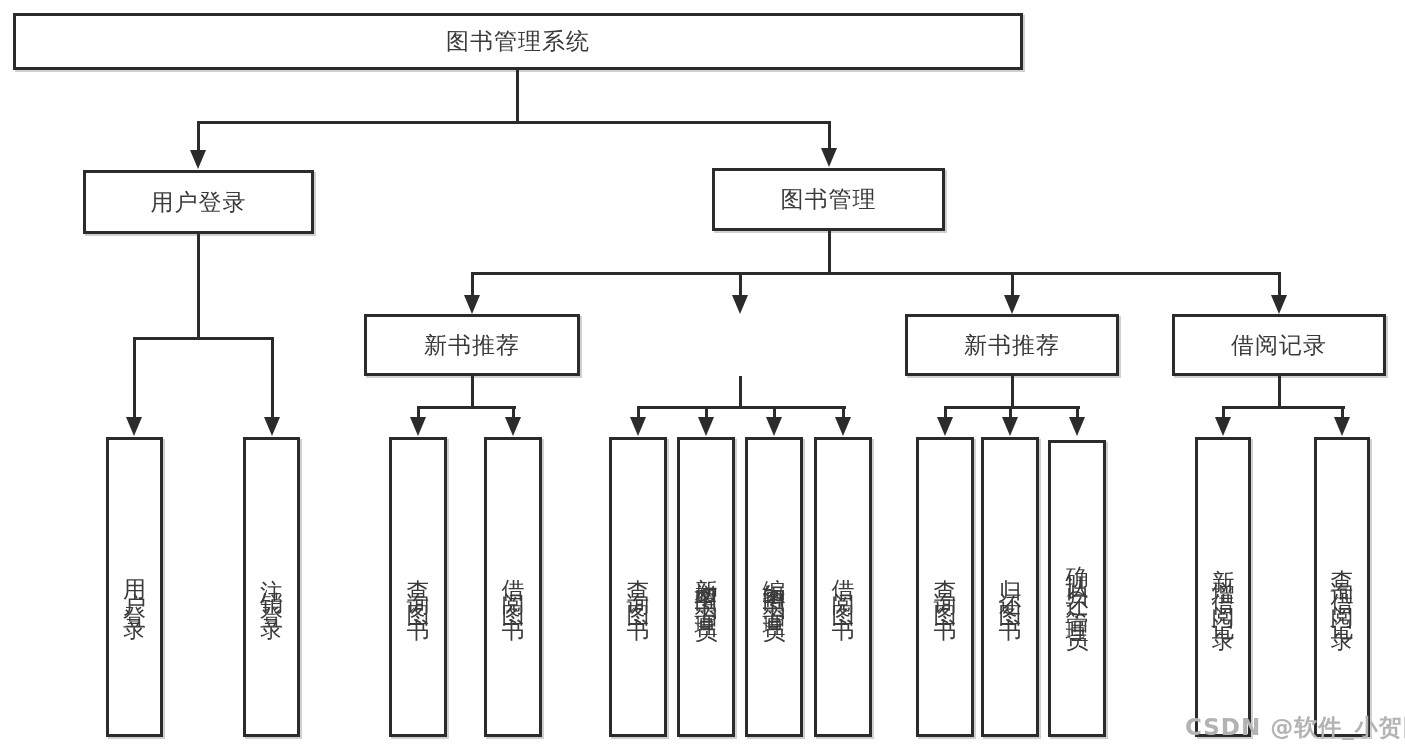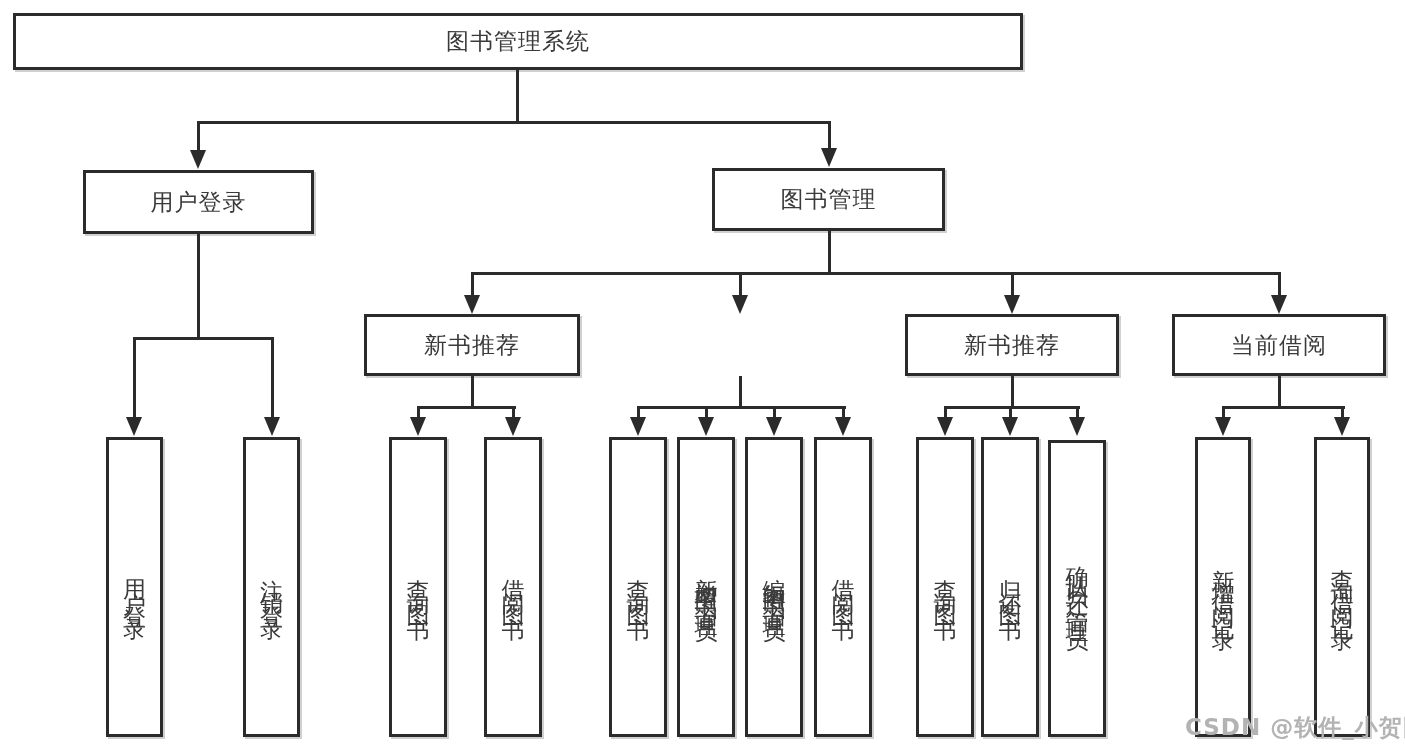--- a/index.html
+++ b/index.html
@@ -79,21 +79,21 @@
   <div class="vline" style="left:1278px;top:272px;height:24px;"></div>
   <div class="arrow" style="left:1271px;top:295px;"></div>
 
   <div class="box" style="left:364px;top:314px;width:216px;height:62px;">
     <span class="hlabel">新书推荐</span>
   </div>
   <div class="box" style="left:905px;top:314px;width:214px;height:62px;">
     <span class="hlabel">新书推荐</span>
   </div>
   <div class="box" style="left:1172px;top:314px;width:214px;height:62px;">
-    <span class="hlabel">当前借阅</span>
+    <span class="hlabel">借阅记录</span>
   </div>
 
   <div class="vline" style="left:471px;top:376px;height:31px;"></div>
   <div class="hline" style="left:417px;top:406px;width:99px;"></div>
   <div class="vline" style="left:417px;top:406px;height:12px;"></div>
   <div class="arrow" style="left:410px;top:417px;"></div>
   <div class="vline" style="left:512px;top:406px;height:12px;"></div>
   <div class="arrow" style="left:505px;top:417px;"></div>
 
   <div class="vline" style="left:739px;top:376px;height:31px;"></div>

